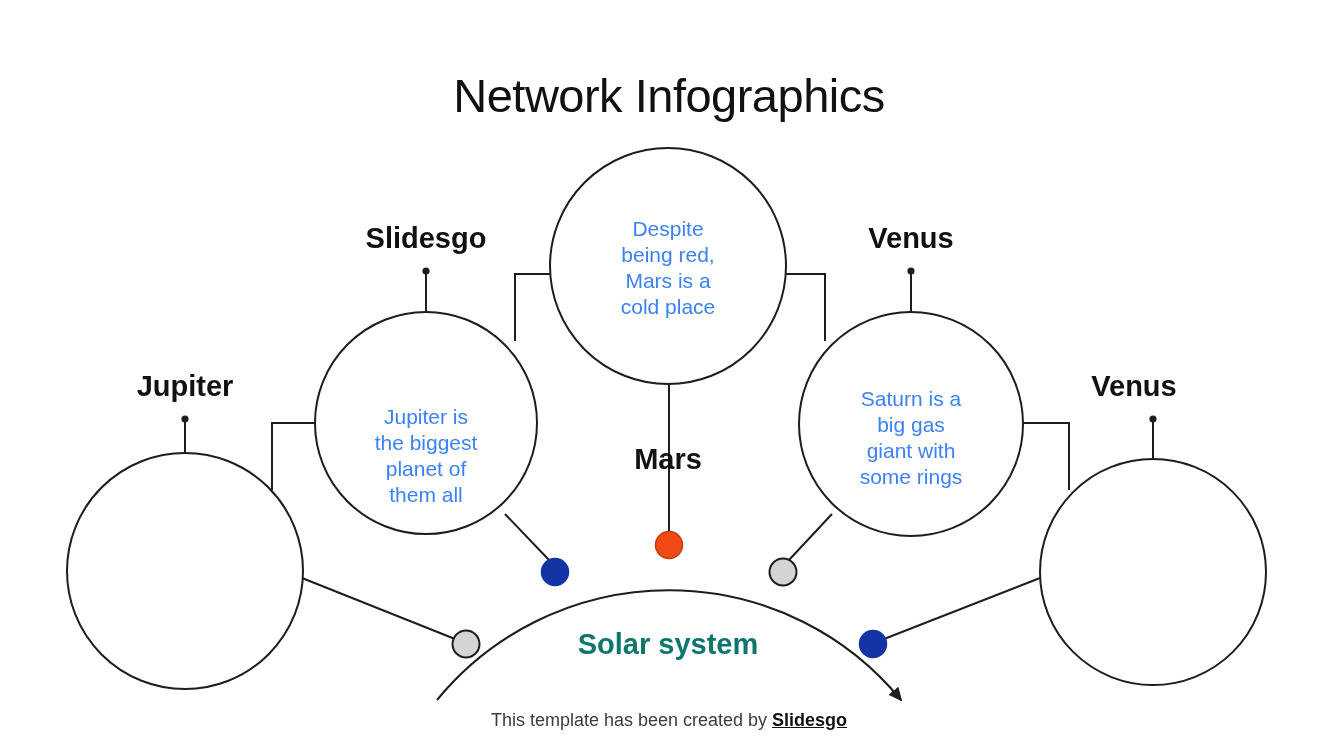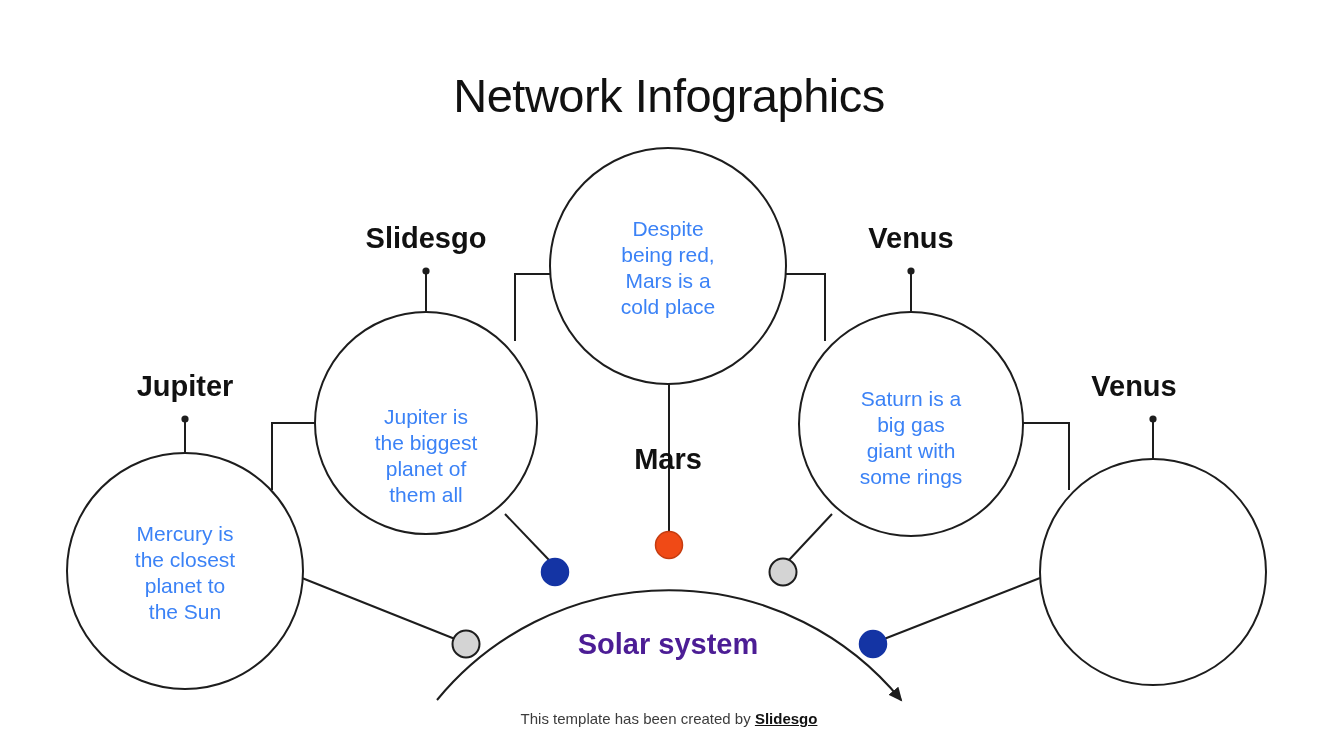--- a/index.html
+++ b/index.html
@@ -48,21 +48,21 @@
     color: #111111;
     text-align: center;
     white-space: nowrap;
     transform: translateX(-50%);
     font-family: "Liberation Sans", sans-serif;
   }
   .center-name {
     position: absolute;
     font-size: 29px;
     font-weight: 700;
-    color: #4c1d95;
+    color: #0f766e;
     text-align: center;
     white-space: nowrap;
     transform: translateX(-50%);
     font-family: "Liberation Sans", sans-serif;
   }
   .bubble-text {
     position: absolute;
     text-align: center;
     font-size: 21px;
     line-height: 26px;
@@ -70,21 +70,21 @@
     transform: translate(-50%, -50%);
     font-family: "Liberation Sans", sans-serif;
     white-space: pre-line;
   }
   .footer {
     position: absolute;
     left: 0;
     top: 710px;
     width: 1338px;
     text-align: center;
-    font-size: 15px;
+    font-size: 18px;
     color: #3c3c3c;
     font-family: "Liberation Sans", sans-serif;
   }
   .footer .brand {
     font-weight: 700;
     color: #111111;
     text-decoration: underline;
   }
 </style>
 </head>
@@ -150,24 +150,20 @@
     <circle cx="783" cy="572" r="13.5" fill="#d4d4d4" stroke="#1d1d1d" stroke-width="2"></circle>
     <circle cx="873" cy="644" r="13.5" fill="#1434a4" stroke="#1434a4" stroke-width="1.5"></circle>
   </svg>
 
   <div class="planet-name" style="left:185px; top:370px;">Jupiter</div>
   <div class="planet-name" style="left:426px; top:222px;">Slidesgo</div>
   <div class="planet-name" style="left:668px; top:443px;text-align:center;">Mars</div>
   <div class="planet-name" style="left:911px; top:222px;">Venus</div>
   <div class="planet-name" style="left:1134px; top:370px;">Venus</div>
 
-  <div class="bubble-text" style="left:185px; top:573px; width:210px;">Mercury is
-the closest
-planet to
-the Sun</div>
   <div class="bubble-text" style="left:426px; top:425px; width:200px;margin-top:31px;">Jupiter is
 the biggest
 planet of
 them all</div>
   <div class="bubble-text" style="left:668px; top:268px; width:210px;">Despite
 being red,
 Mars is a
 cold place</div>
   <div class="bubble-text" style="left:911px; top:438px; width:205px;">Saturn is a
 big gas

